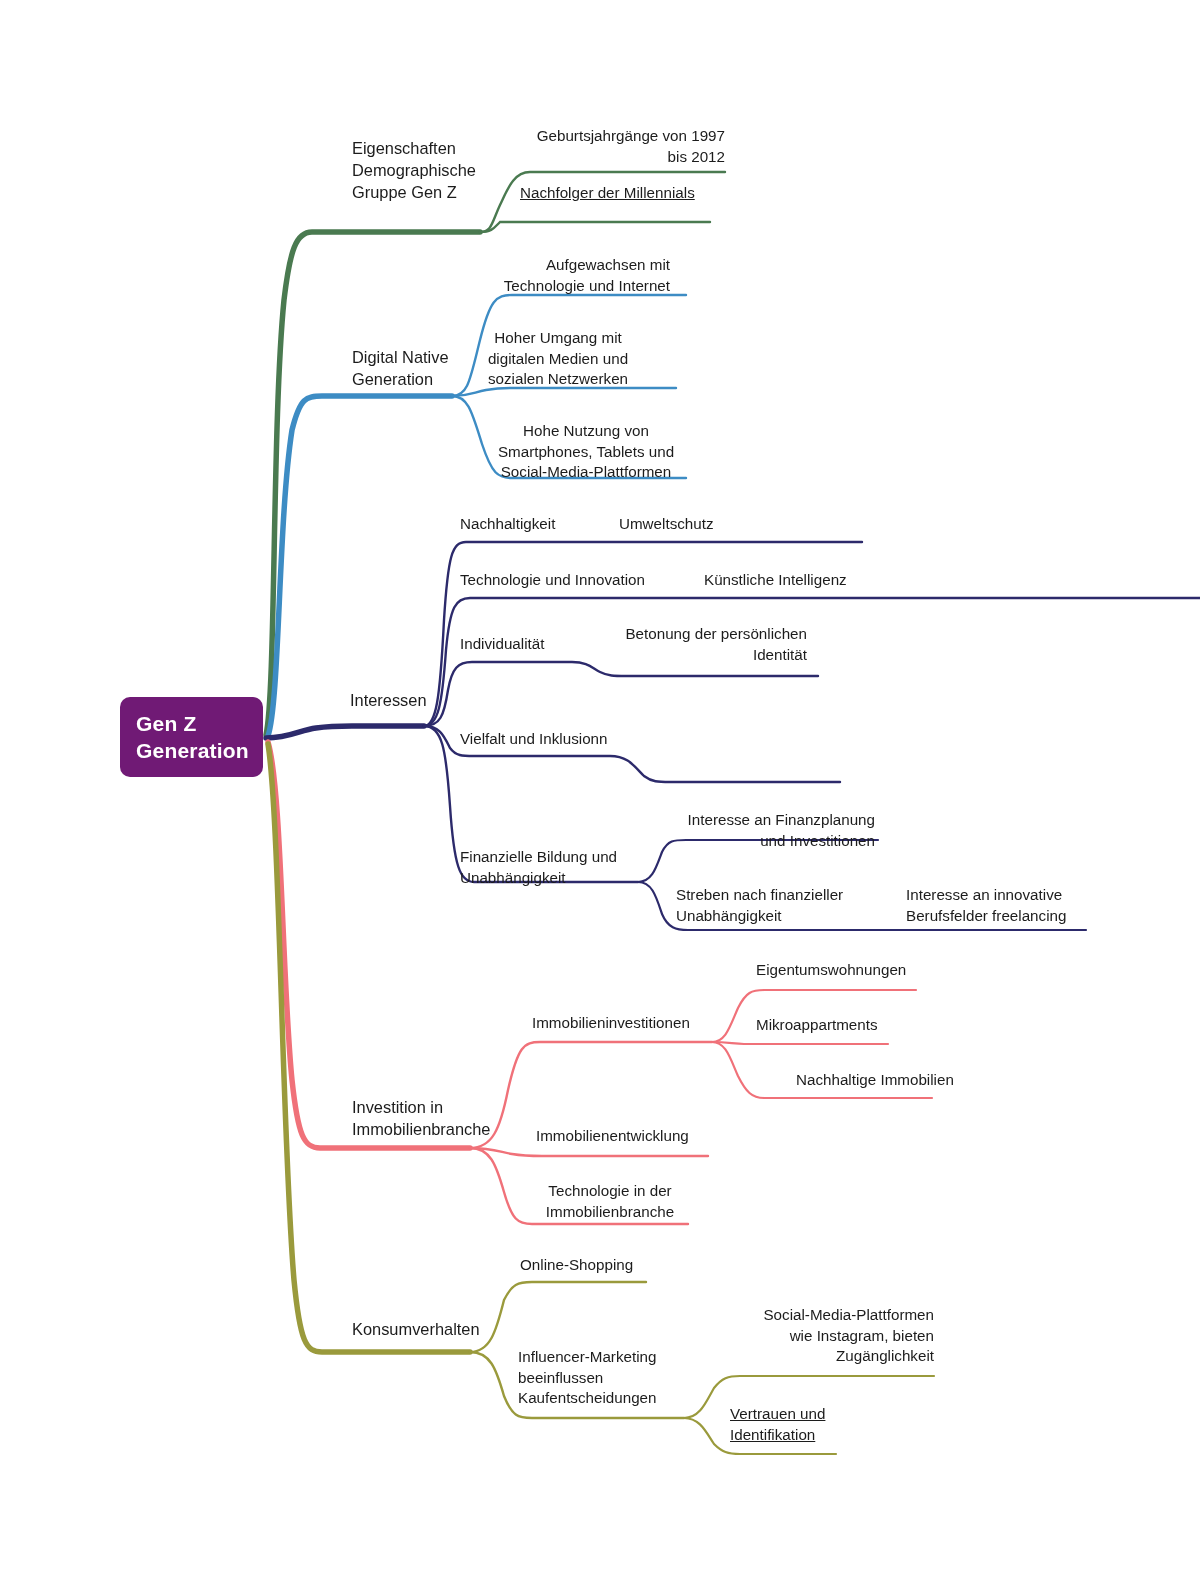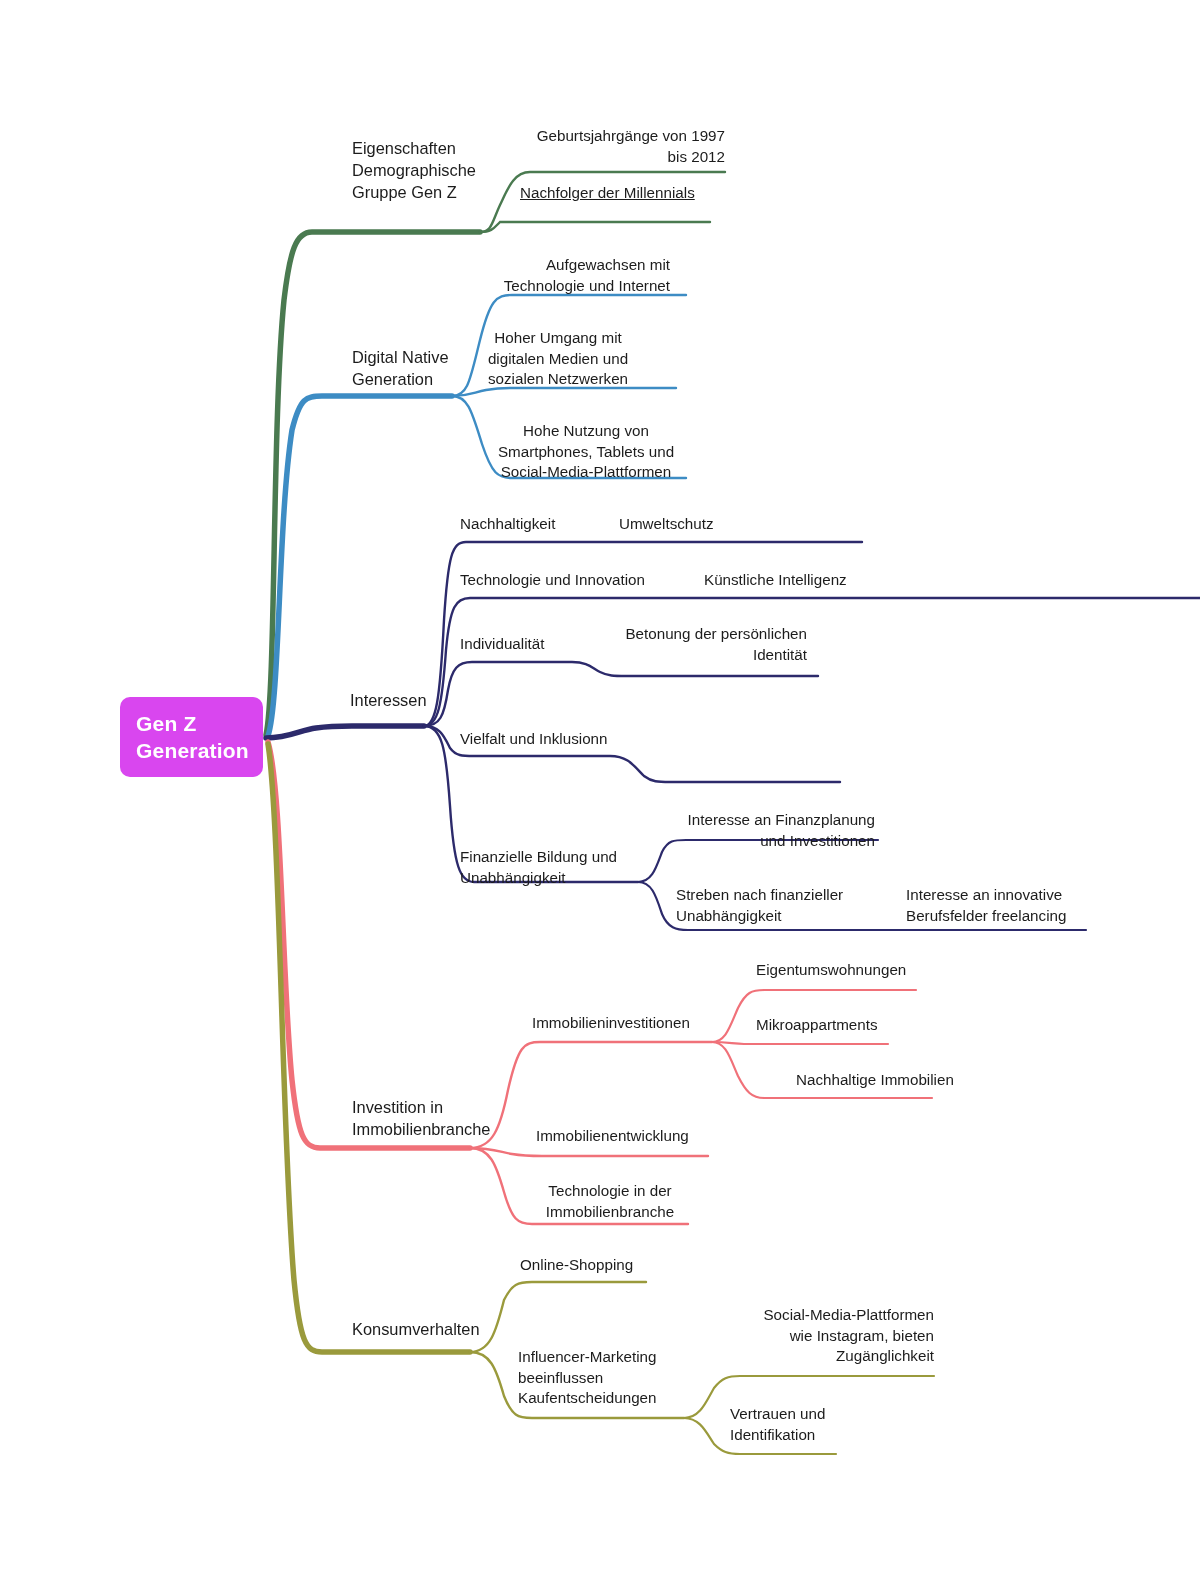--- a/index.html
+++ b/index.html
@@ -108,21 +108,21 @@
 
     <g>
       <path d="M268,744 C280,820 282,1140 294,1280 C300,1342 306,1352 322,1352 L470,1352" fill="none" stroke="#9a9a3c" stroke-width="5.5" stroke-linecap="round"></path>
       <path d="M470,1352 C490,1352 496,1332 504,1300 C512,1284 518,1282 532,1282 L646,1282" fill="none" stroke="#9a9a3c" stroke-width="2.4" stroke-linecap="round"></path>
       <path d="M470,1352 C490,1352 496,1368 504,1396 C512,1416 518,1418 532,1418 L684,1418" fill="none" stroke="#9a9a3c" stroke-width="2.4" stroke-linecap="round"></path>
       <path d="M684,1418 C700,1418 706,1402 714,1388 C722,1378 728,1376 740,1376 L934,1376" fill="none" stroke="#9a9a3c" stroke-width="2.2" stroke-linecap="round"></path>
       <path d="M684,1418 C700,1418 706,1432 714,1444 C722,1452 728,1454 740,1454 L836,1454" fill="none" stroke="#9a9a3c" stroke-width="2.2" stroke-linecap="round"></path>
     </g>
   </svg>
 
-  <div class="root-node" style="left: 120px; top: 697px; width: 143px; background: #d946ef; color: rgb(255, 255, 255);">Gen Z
+  <div class="root-node" style="left: 120px; top: 697px; width: 143px; background: #701a75; color: rgb(255, 255, 255);">Gen Z
 Generation</div>
 
   <div class="lbl lvl1 l" style="left:322px; top:137px; width:170px;">Eigenschaften
 Demographische
 Gruppe Gen Z</div>
 
   <div class="lbl r" style="left:470px; top:126px; width:255px;">Geburtsjahrgänge von 1997
 bis 2012</div>
 
   <div class="lbl l" style="left:520px; top:183px; width:260px;text-decoration:underline;">Nachfolger der Millennials</div>
@@ -183,16 +183,16 @@
   <div class="lbl l" style="left:520px; top:1255px; width:180px;">Online-Shopping</div>
 
   <div class="lbl l" style="left:518px; top:1347px; width:190px;">Influencer-Marketing
 beeinflussen
 Kaufentscheidungen</div>
 
   <div class="lbl r" style="left:714px; top:1305px; width:220px;">Social-Media-Plattformen
 wie Instagram, bieten
 Zugänglichkeit</div>
 
-  <div class="lbl l" style="left:730px; top:1404px; width:190px;">Vertrauen und
+  <div class="lbl l" style="left:730px; top:1404px; width:190px;text-decoration:underline;">Vertrauen und
 Identifikation</div>
 
 </div>
 
 </body></html>

